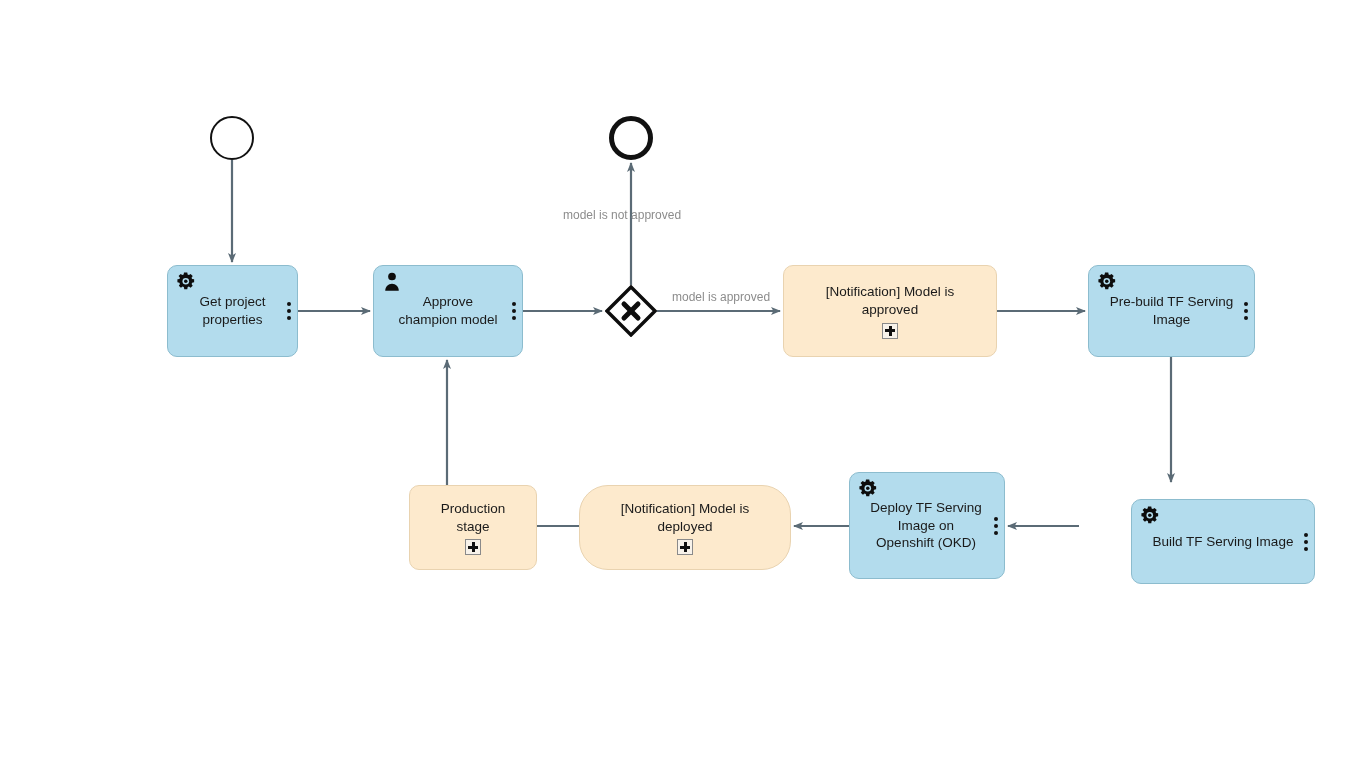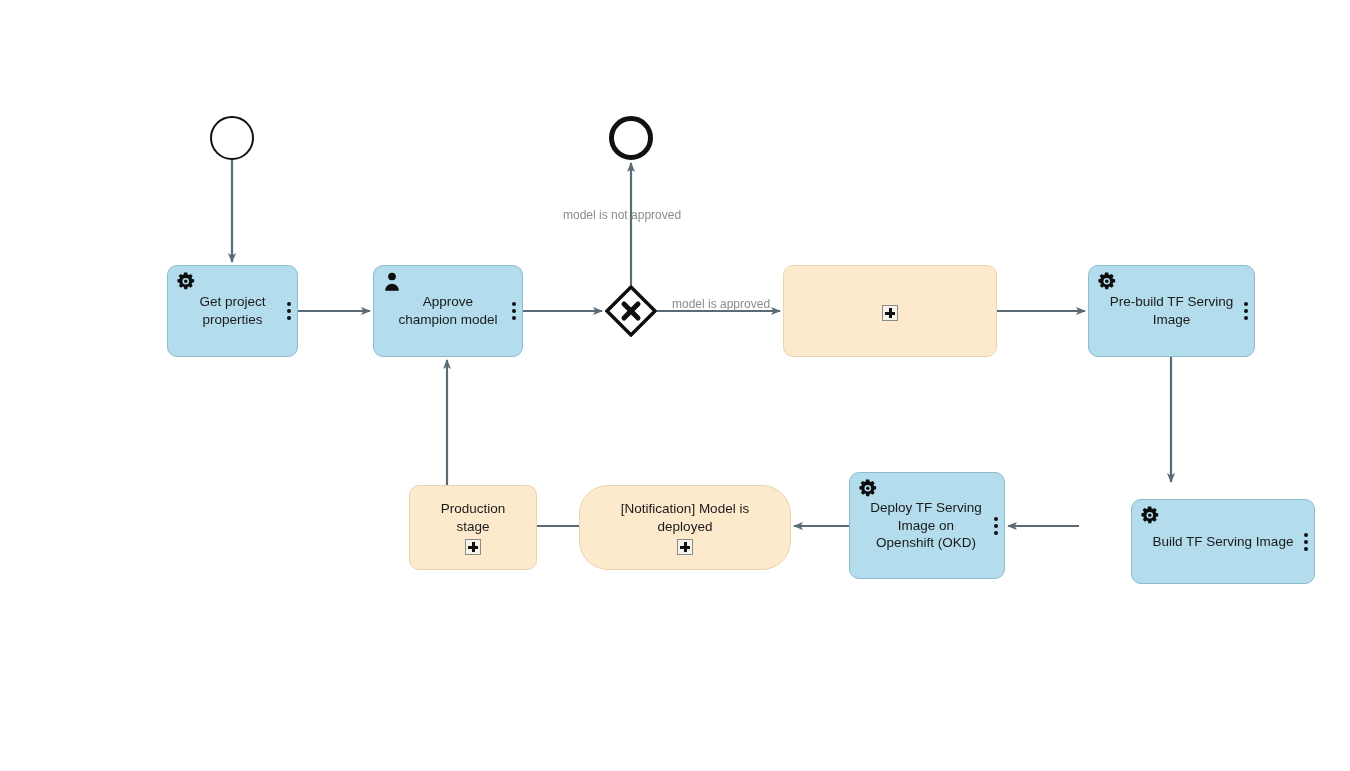--- a/index.html
+++ b/index.html
@@ -171,21 +171,21 @@
 
       <path d="M849,526 L794,526"></path>
 
       <path d="M579,526 L515,526"></path>
 
       <path d="M447,485 L447,360"></path>
     </g>
   </svg>
 
   <div class="edge-label" style="left:563px; top:208px;">model is not approved</div>
-  <div class="edge-label" style="left:672px; top:297px;">model is approved</div>
+  <div class="edge-label" style="left:672px; top:290px;">model is approved</div>
 
   <div class="node event start" style="left:210px; top:116px; width:44px; height:44px;"></div>
 
   <div class="node event end" style="left:609px; top:116px; width:44px; height:44px;"></div>
 
   <div class="node task blue" style="left:167px; top:265px; width:131px; height:92px;">
     <span class="type-icon">
       <svg width="22" height="22" viewBox="0 0 24 24">
         <path fill="#0d0d0d" d="M13.4 1.6l.35 2.2c.5.16.98.36 1.42.62l1.83-1.28 2.33 2.33-1.28 1.83c.26.44.46.92.62 1.42l2.2.35v3.3l-2.2.35c-.16.5-.36.98-.62 1.42l1.28 1.83-2.33 2.33-1.83-1.28c-.44.26-.92.46-1.42.62l-.35 2.2h-3.3l-.35-2.2c-.5-.16-.98-.36-1.42-.62l-1.83 1.28-2.33-2.33 1.28-1.83c-.26-.44-.46-.92-.62-1.42l-2.2-.35v-3.3l2.2-.35c.16-.5.36-.98.62-1.42L3.87 5.47 6.2 3.14l1.83 1.28c.44-.26.92-.46 1.42-.62l.35-2.2h3.6z"></path>
         <circle cx="11.75" cy="11.25" r="3.6" fill="#b3dced"></circle>
@@ -224,20 +224,21 @@
       <polygon points="26,2 50,26 26,50 2,26" fill="#ffffff" stroke="#0d0d0d" stroke-width="3.4"></polygon>
       <g stroke="#0d0d0d" stroke-width="5" stroke-linecap="round">
         <line x1="19" y1="19" x2="33" y2="33"></line>
         <line x1="33" y1="19" x2="19" y2="33"></line>
       </g>
     </svg>
   </div>
 
   <div class="node task orange" style="left:783px; top:265px; width:214px; height:92px;">
     <div class="task-inner">
+      <span class="task-label">[Notification] Model is approved</span>
       <span class="plus-marker"></span>
     </div>
   </div>
 
   <div class="node task blue" style="left:1088px; top:265px; width:167px; height:92px;">
     <span class="type-icon">
       <svg width="22" height="22" viewBox="0 0 24 24">
         <path fill="#0d0d0d" d="M13.4 1.6l.35 2.2c.5.16.98.36 1.42.62l1.83-1.28 2.33 2.33-1.28 1.83c.26.44.46.92.62 1.42l2.2.35v3.3l-2.2.35c-.16.5-.36.98-.62 1.42l1.28 1.83-2.33 2.33-1.83-1.28c-.44.26-.92.46-1.42.62l-.35 2.2h-3.3l-.35-2.2c-.5-.16-.98-.36-1.42-.62l-1.83 1.28-2.33-2.33 1.28-1.83c-.26-.44-.46-.92-.62-1.42l-2.2-.35v-3.3l2.2-.35c.16-.5.36-.98.62-1.42L3.87 5.47 6.2 3.14l1.83 1.28c.44-.26.92-.46 1.42-.62l.35-2.2h3.6z"></path>
         <circle cx="11.75" cy="11.25" r="3.6" fill="#b3dced"></circle>
         <circle cx="11.75" cy="11.25" r="1.9" fill="#0d0d0d"></circle>

